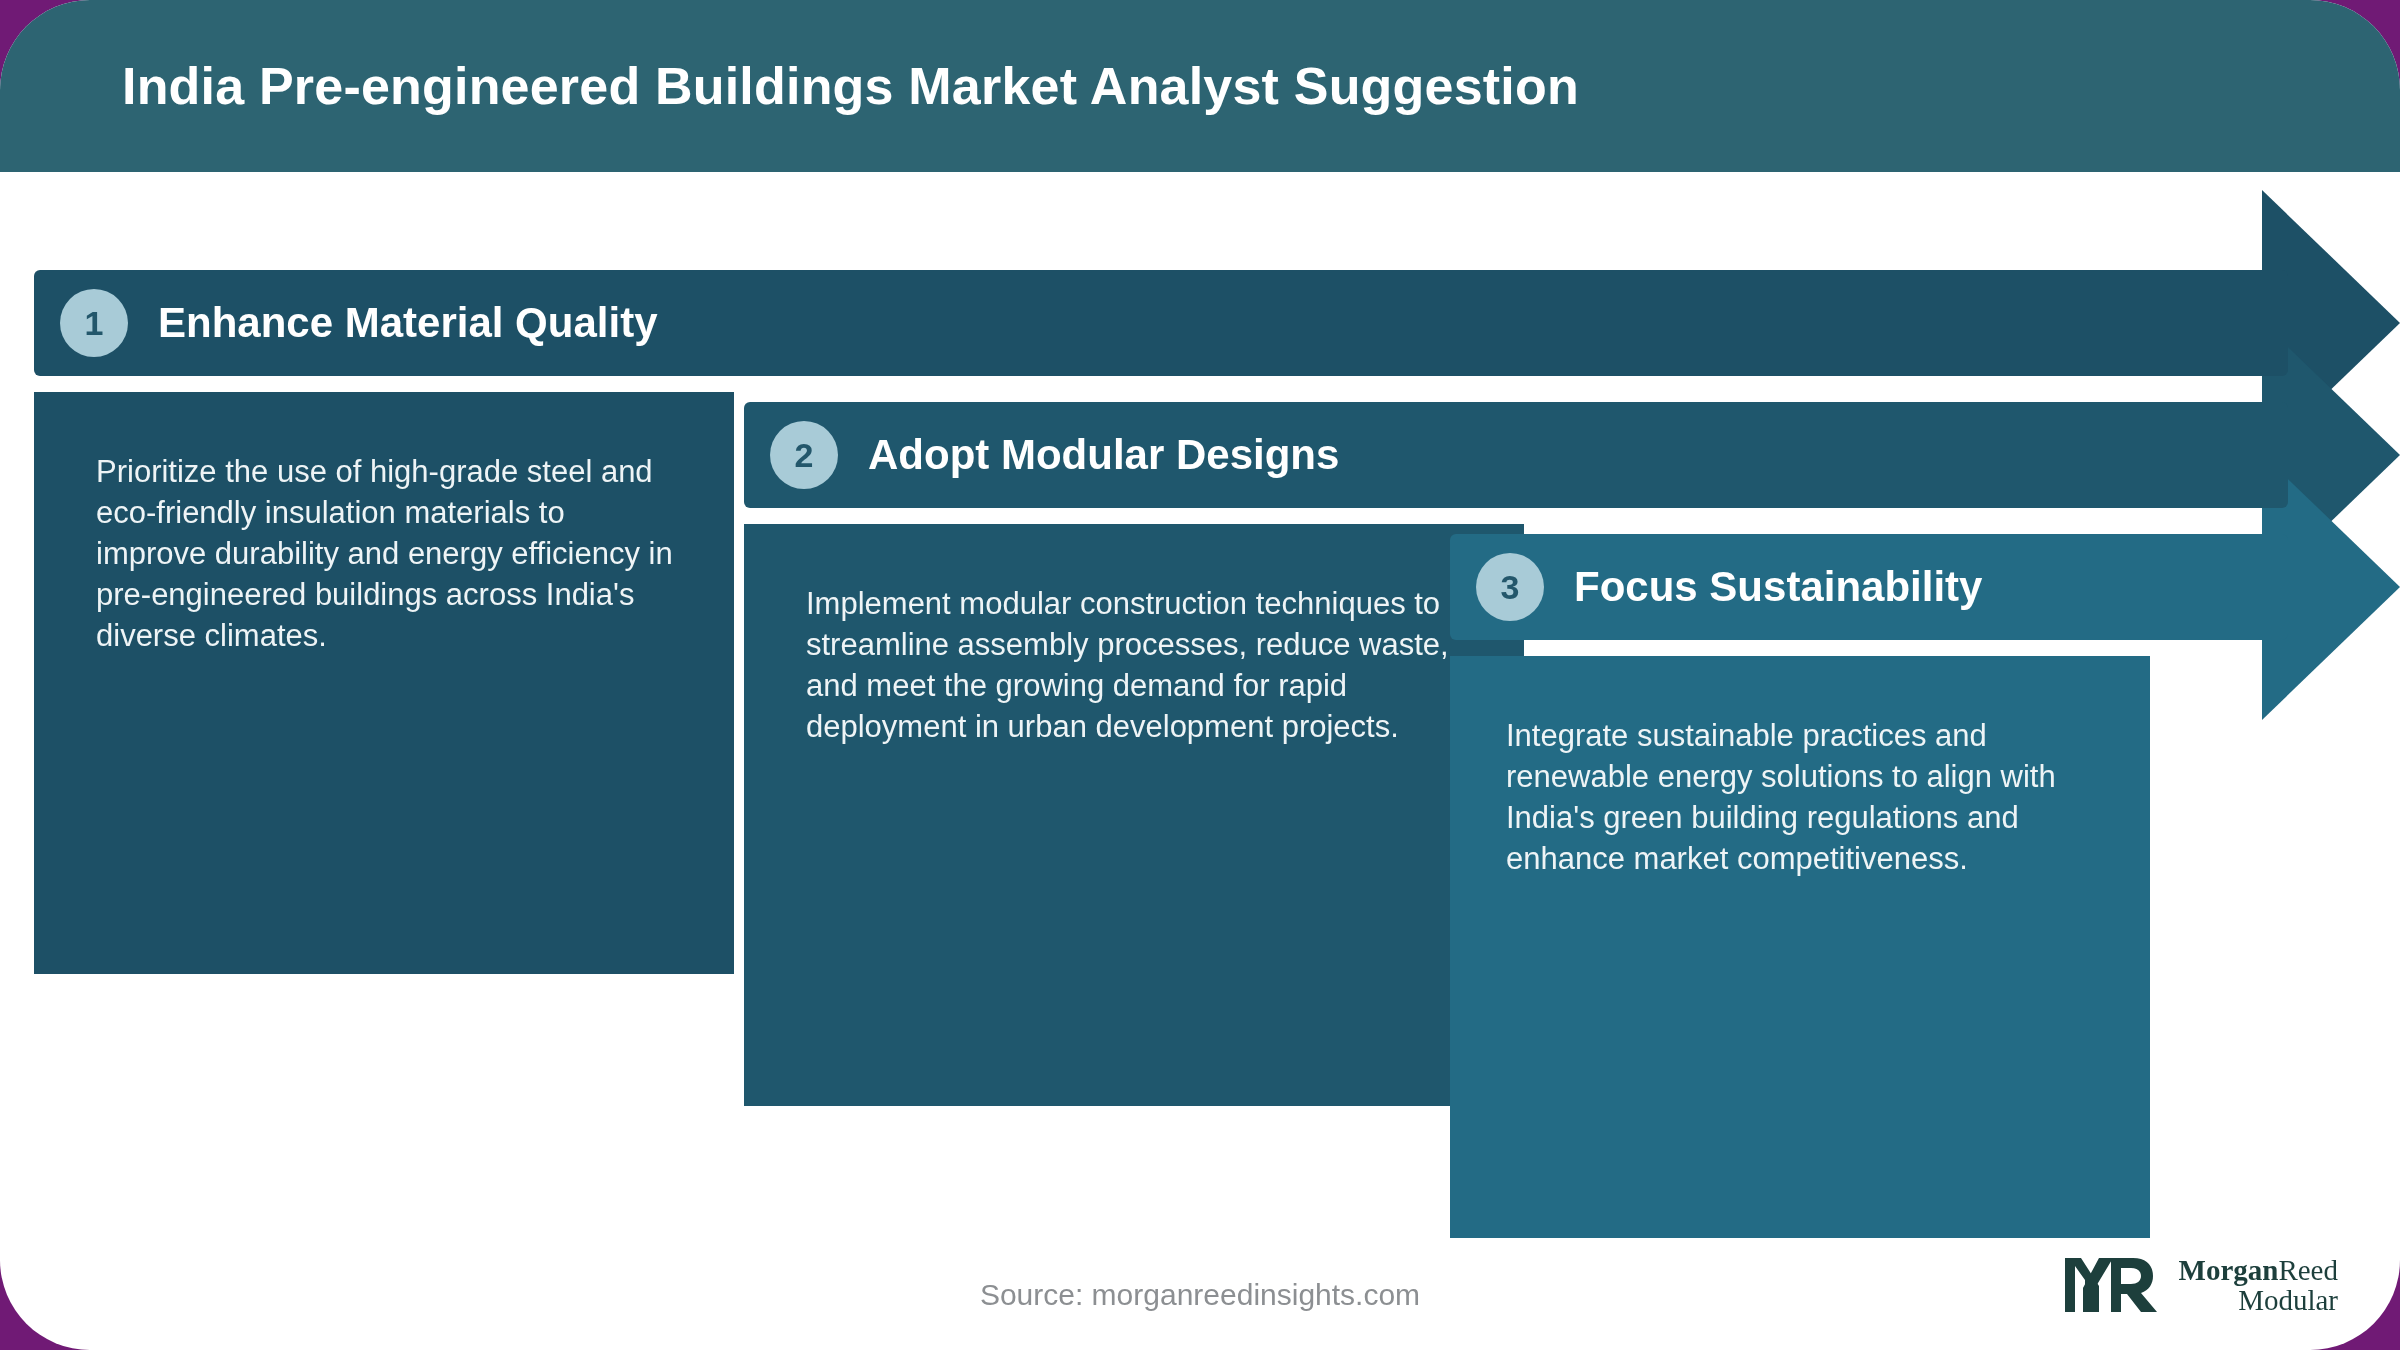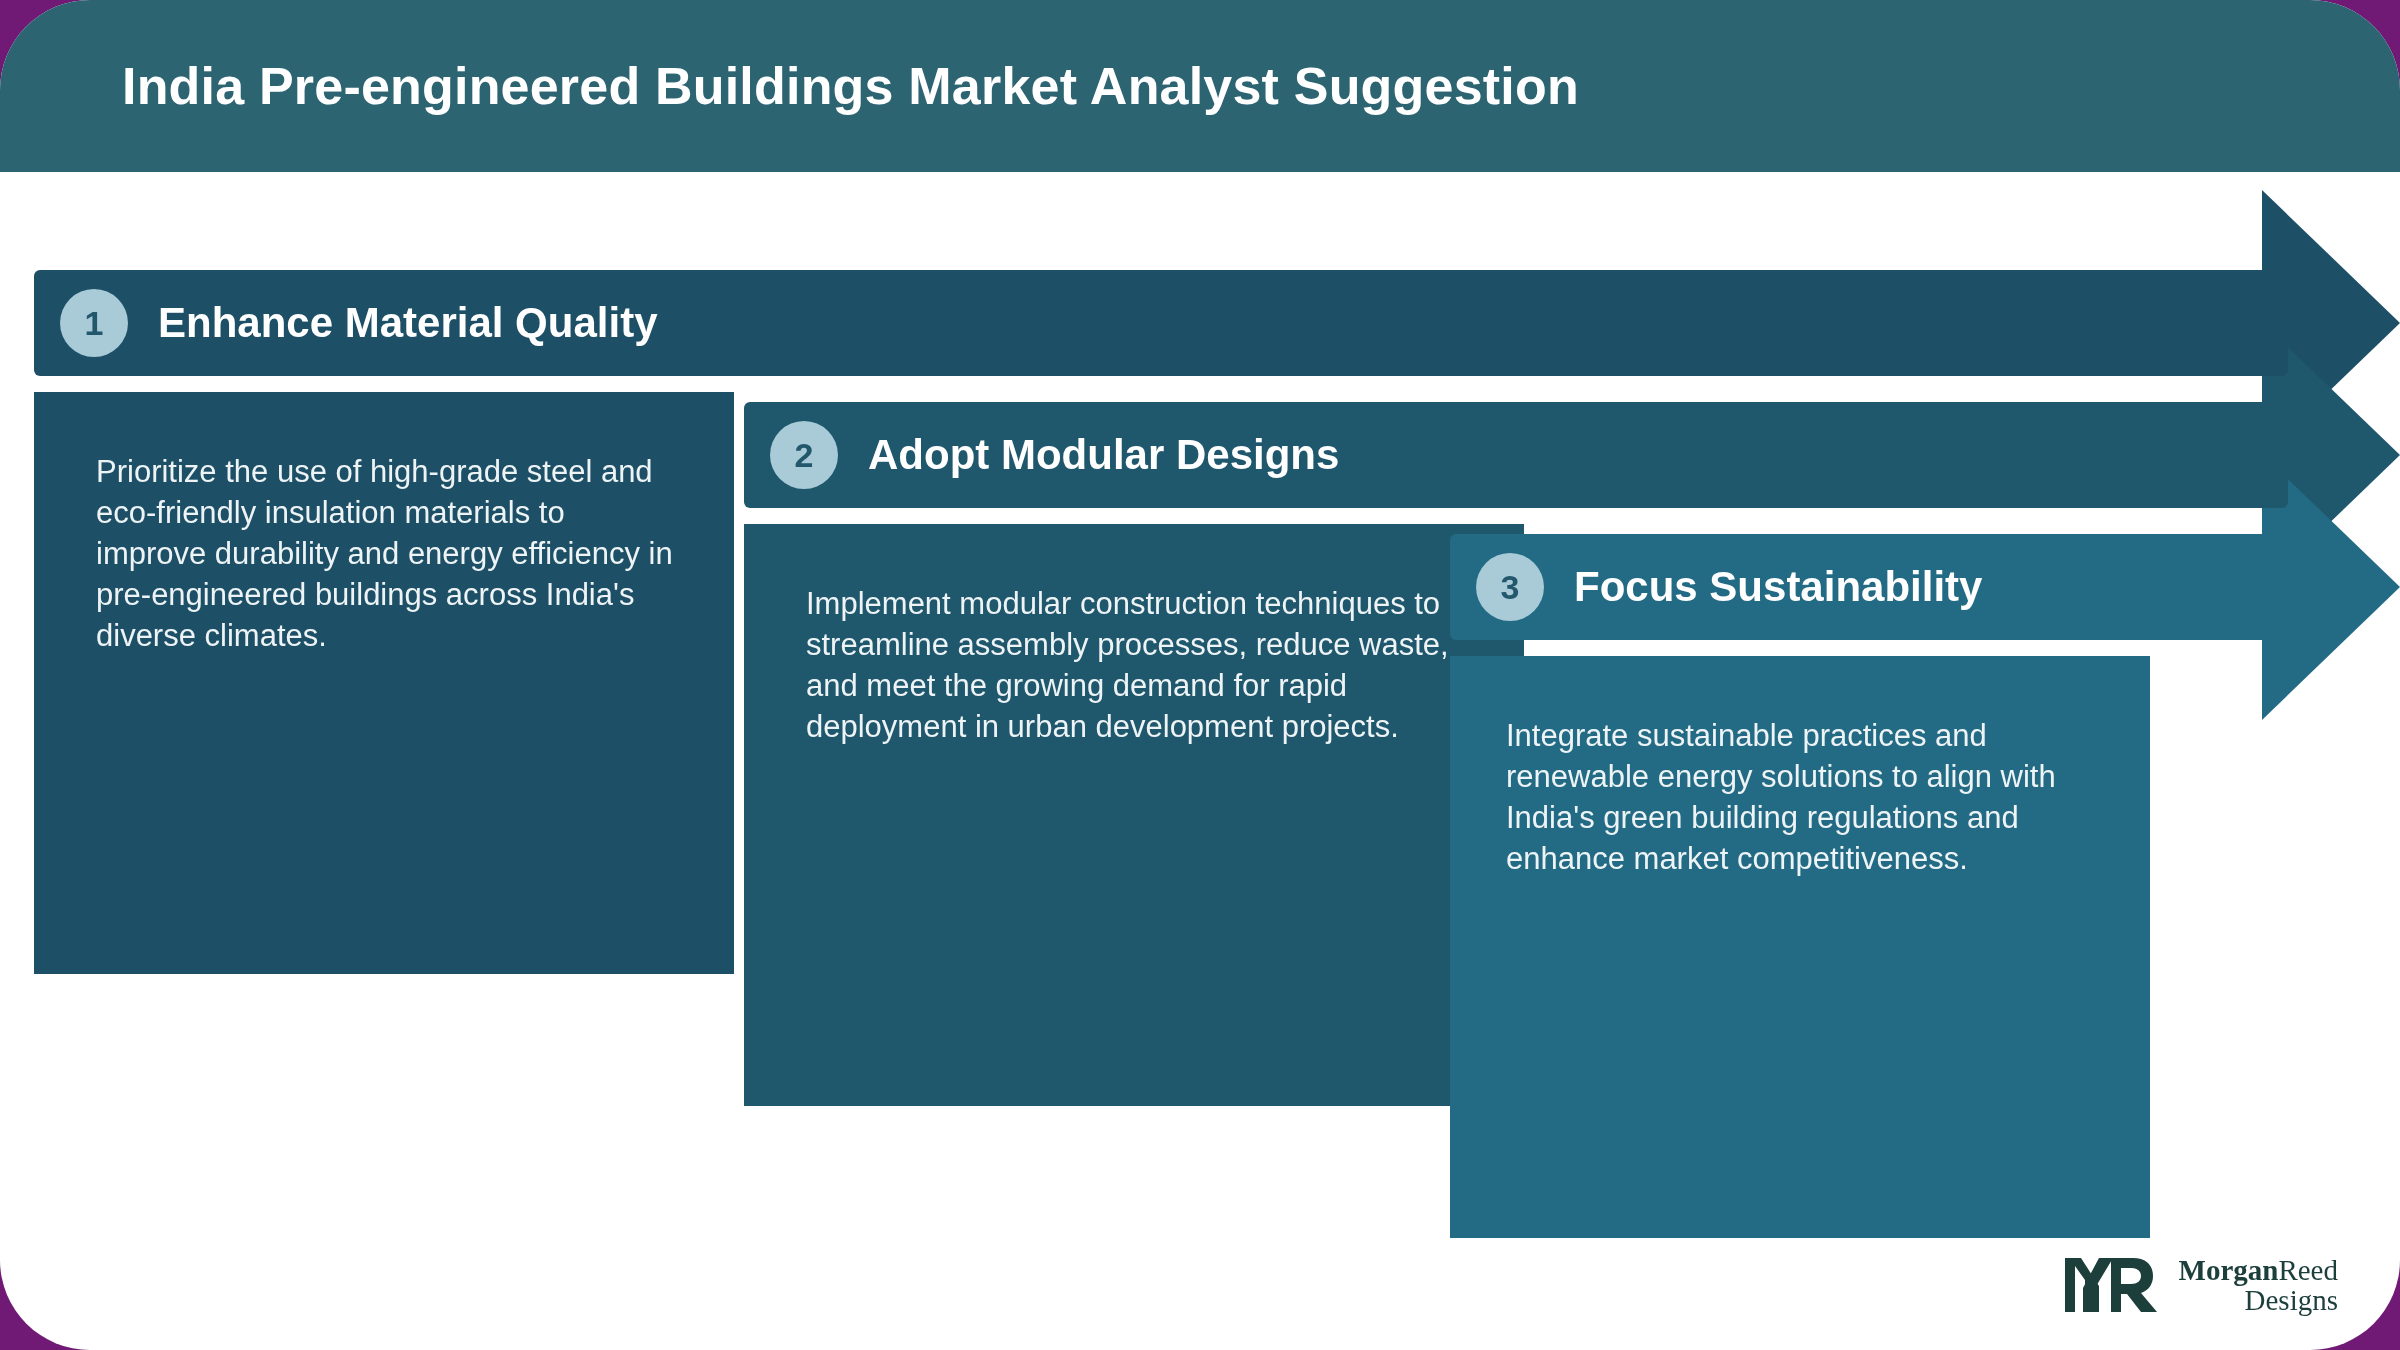--- a/index.html
+++ b/index.html
@@ -216,29 +216,30 @@
     </div>
 
     <div class="step-bar" id="bar-3">
       <div class="step-num">3</div>
       <div class="step-title">Focus Sustainability</div>
     </div>
     <div class="desc-box" id="box-3">
       <div class="desc-text">Integrate sustainable practices and renewable energy solutions to align with India's green building regulations and enhance market competitiveness.</div>
     </div>
 
+    <div class="source-text">Source: morganreedinsights.com</div>
 
     <div class="logo-wrap">
       <svg class="logo-mark" width="104" height="62" viewBox="0 0 104 62">
         <path fill="#1d3f3c" d="M4,58 L4,4 L20,4 L38,32 L38,58 L24,58 L24,26 L14,12 L14,58 Z"></path>
         <path fill="#1d3f3c" d="M38,4 L52,4 L34,34 L34,58 L22,58 L22,34 Z"></path>
         <path fill="#1d3f3c" d="M50,4 L72,4 C86,4 92,12 92,22 C92,30 88,36 80,39 L96,58 L80,58 L66,40 L60,40 L60,58 L50,58 Z M60,14 L60,30 L70,30 C76,30 80,27 80,22 C80,17 76,14 70,14 Z"></path>
       </svg>
       <div class="logo-words">
         <div class="logo-line1">
           <b>Morgan</b><span class="light">Reed</span>
         </div>
-        <div class="logo-line2">Designs</div>
+        <div class="logo-line2">Modular</div>
       </div>
     </div>
 
   </div>
 </div>
 
 </body></html>

